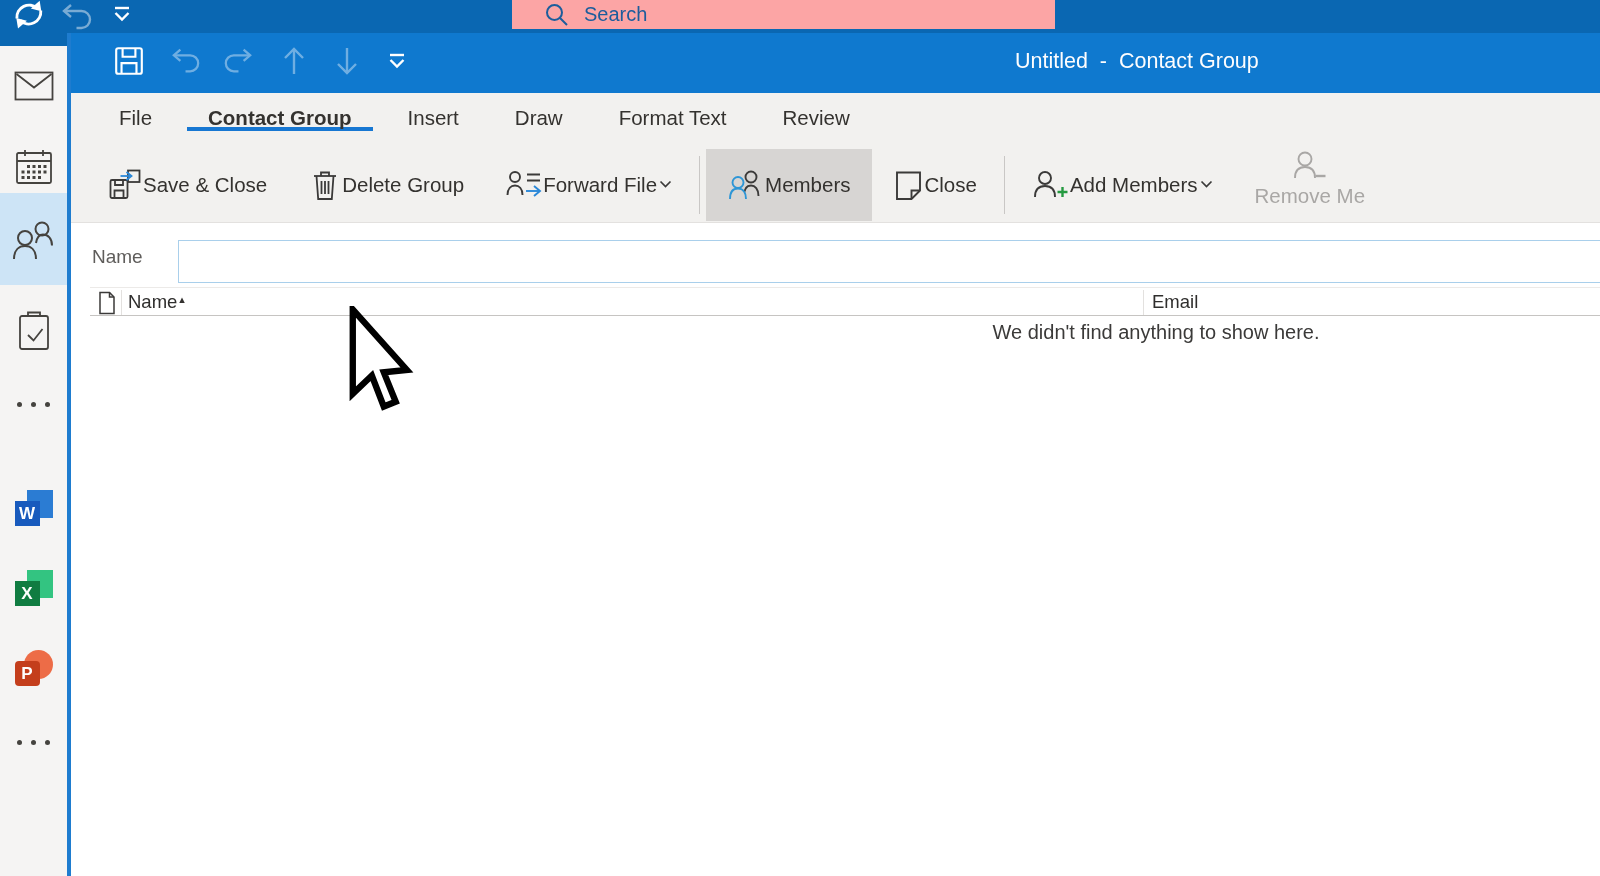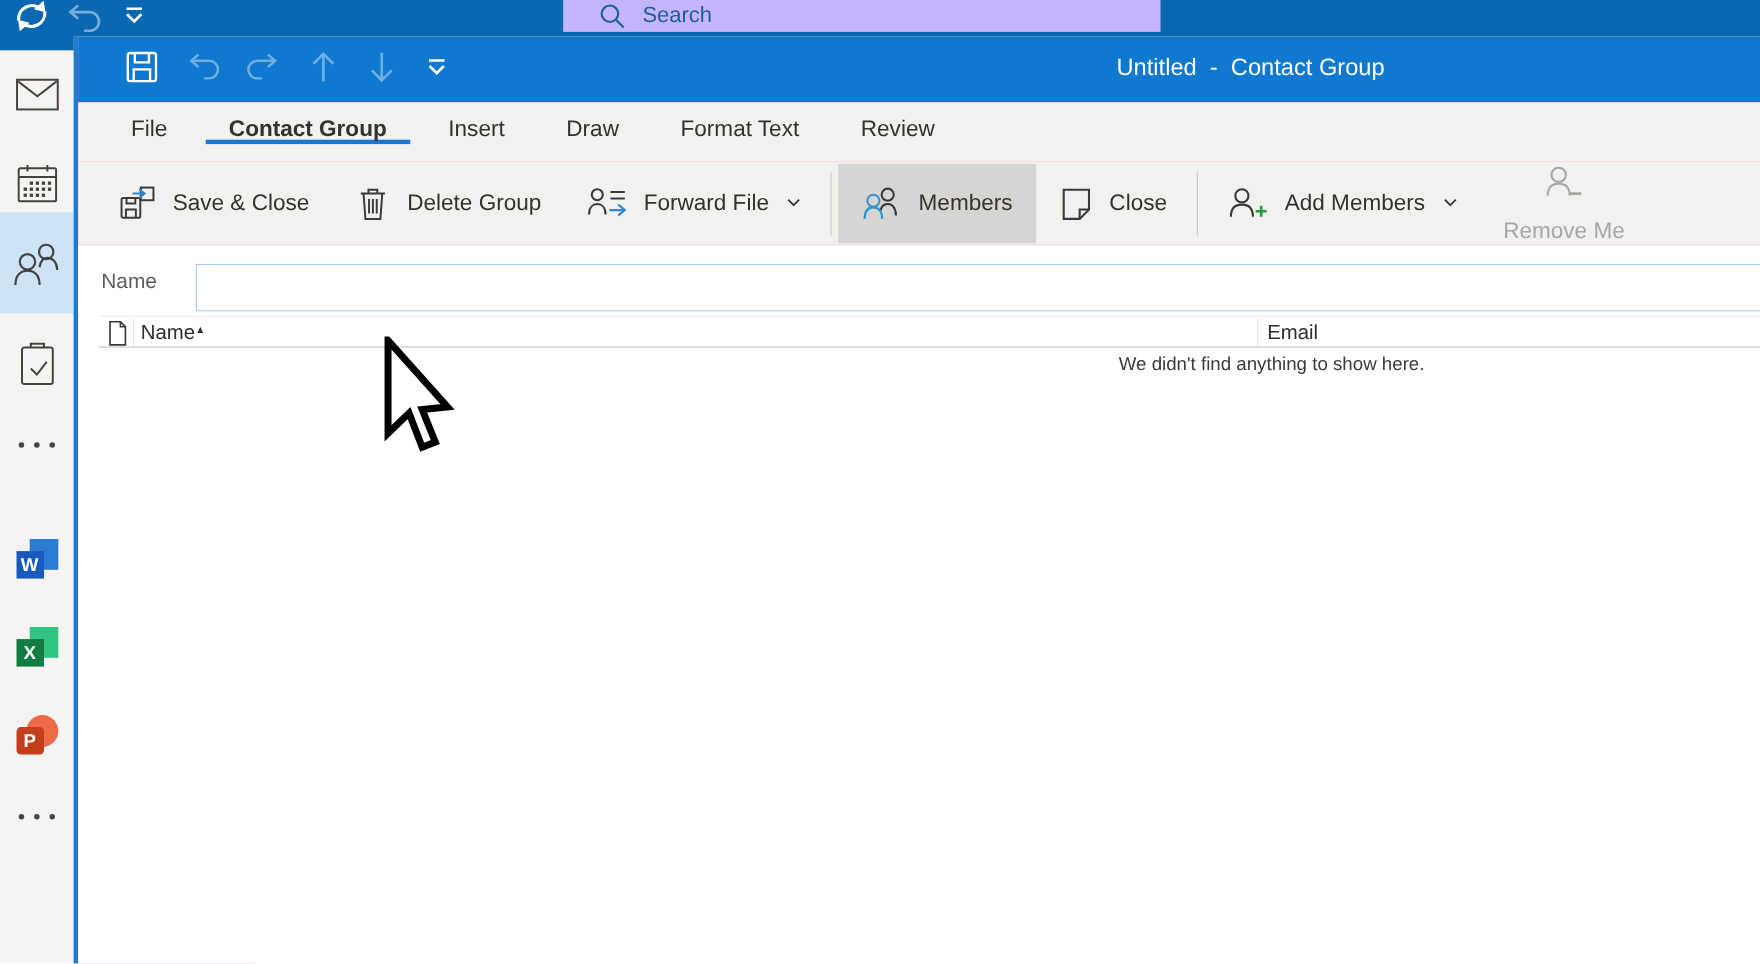--- a/index.html
+++ b/index.html
@@ -5,21 +5,21 @@
   * { margin:0; padding:0; box-sizing:border-box; }
   html,body { width:1600px; height:876px; overflow:hidden; }
   body { font-family:"Liberation Sans", sans-serif; background:#fff; position:relative; }
 
   
   .topbar { position:absolute; left:0; top:0; width:1600px; height:46px; background:#0a67b2; }
   .tb-icon { position:absolute; color:#fff; }
   .tb-sync { left:8px; top:-6px; }
   .tb-undo { left:60px; top:0px; opacity:.45; }
   .tb-chev { left:112px; top:6px; }
-  .searchbox { position:absolute; left:512px; top:0; width:543px; height:29px; background:#c4b5fd;
+  .searchbox { position:absolute; left:512px; top:0; width:543px; height:29px; background:#fca5a5;
                display:flex; align-items:center; gap:14px; padding-left:32px; }
   .searchbox .stext { color:#1c5d9c; font-size:20px; }
 
   
   .sidebar { position:absolute; left:0; top:46px; width:67px; height:830px; background:#f5f4f3; }
   .sb-item { position:absolute; left:0; width:67px; display:flex; justify-content:center; }
   .sb-highlight { position:absolute; left:0; top:147px; width:67px; height:92px; background:#cde4f6; }
   .sb-mail { top:25px; } .sb-cal { top:102px; } .sb-people { top:173px; }
   .sb-tasks { top:264px; } .sb-dots1 { top:348px; }
   .sb-word { top:444px; } .sb-excel { top:524px; } .sb-ppt { top:604px; } .sb-dots2 { top:686px; }
@@ -44,42 +44,42 @@
   .wtitle { position:absolute; left:944px; top:16px; color:#fdfdfe; font-size:21.5px; white-space:pre; }
 
   .tabsrow { position:absolute; left:0; top:60px; right:0; height:54px; background:#f2f1ef;
              display:flex; align-items:stretch; padding-left:20px; }
   .tab { display:flex; align-items:center; padding:0 21px; margin:16px 7px; font-size:20.5px;
          color:#34322f; border-bottom:4px solid transparent; }
   .tab.active { font-weight:bold; border-bottom-color:#1777d2; }
 
   .cmdrow { position:absolute; left:0; top:114px; right:0; height:76px; background:#f2f1ef;
             border-bottom:1px solid #e3e1df; display:flex; align-items:center; padding-left:16px; }
-  .cmd { display:flex; align-items:center; gap:15px; padding:0 21px; font-size:20.5px; color:#34322f;
+  .cmd { display:flex; align-items:center; gap:1px; padding:0 21px; font-size:20.5px; color:#34322f;
          white-space:nowrap; flex-shrink:0; height:72px; }
   .cmd.pressed { background:#d7d5d3; }
   .cmd.disabled { color:#a9a7a5;flex-direction:column; }
   .vsep { width:1px; height:58px; background:#c9c7c5; margin:0 6px; flex-shrink:0; }
   .dd { margin-left:1px; }
 
   .formarea { position:absolute; left:0; top:190px; right:0; bottom:0; background:#fff; }
   .name-label { position:absolute; left:21px; top:211px; font-size:19px; color:#5f5d5b; line-height:26px; }
   .name-input { position:absolute; left:107px; top:207px; right:-4px; height:43px;
                 border:1px solid #a9cfeb; background:#fff; font-size:19px; padding:0 10px;
                 color:#33312f; outline:none; font-family:"Liberation Sans",sans-serif; }
   .theader { position:absolute; left:19px; right:0; top:254px; height:29px;
              border-top:1px solid #eceae8; border-bottom:1px solid #c6c4c2; font-size:18.5px; color:#2f2e2d; }
   .th-doc { position:absolute; left:7px; top:3px; }
   .th-sep1 { position:absolute; left:31px; top:2px; width:1px; height:25px; background:#e3e1df; }
   .th-name { position:absolute; left:38px; top:3px; }
   .sort-arrow { font-size:11px; position:relative; top:-5px; margin-left:2px; color:#34322f; }
   .th-sep2 { position:absolute; left:1053px; top:2px; width:1px; height:25px; background:#e3e1df; }
   .th-email { position:absolute; left:1062px; top:3px; }
   .empty-msg { position:absolute; left:700px; width:770px; top:288px; text-align:center;
-               font-size:17px; color:#3b3a39; }
+               font-size:20px; color:#3b3a39; }
 
   .cursor { position:absolute; left:348px; top:306px; z-index:99; }
   svg { display:block; }
 </style>
 </head>
 <body>
 
 <div class="topbar">
   <span class="tb-icon tb-sync">
     <svg width="40" height="40" viewBox="0 0 36 36" fill="none" stroke="#fff" stroke-width="2.6">

